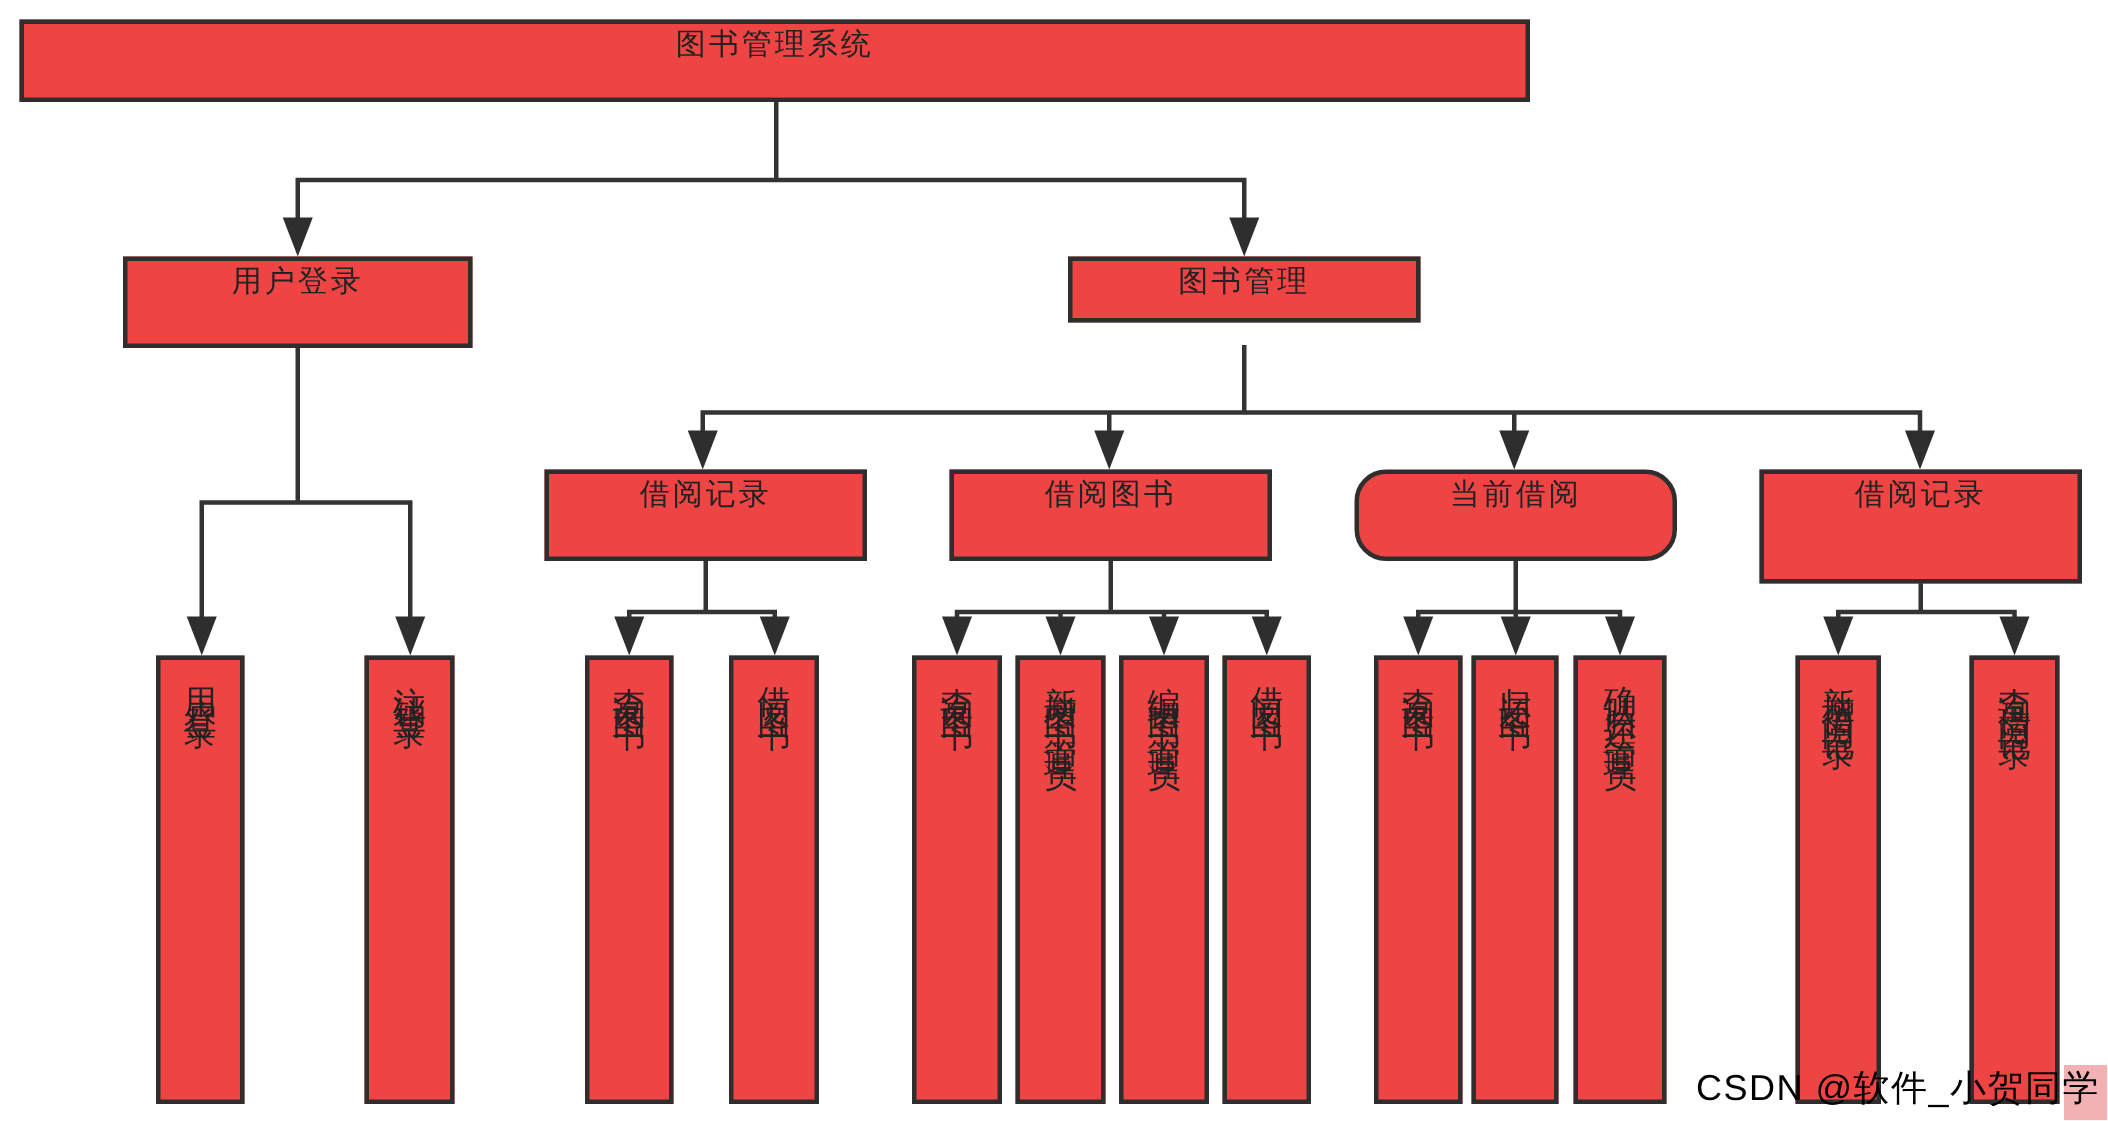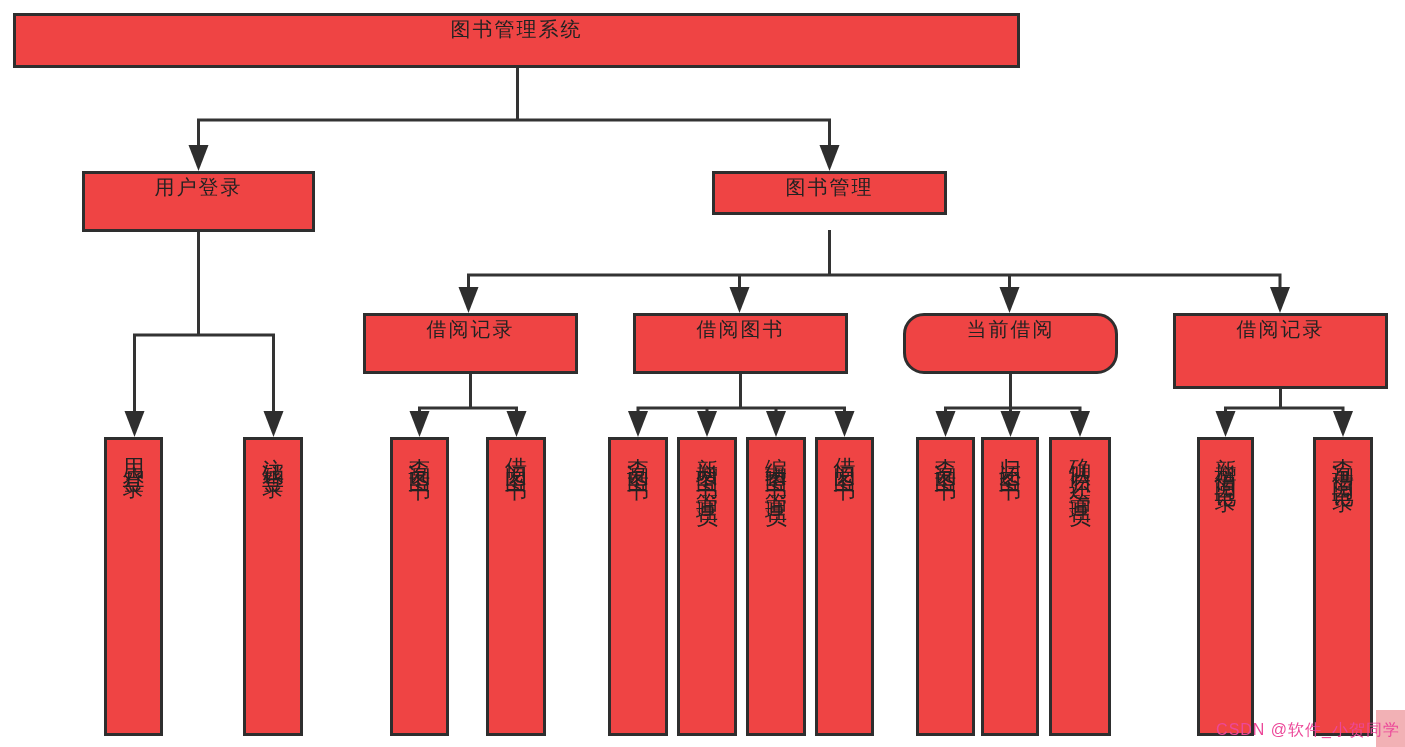--- a/index.html
+++ b/index.html
@@ -18,21 +18,21 @@
   .node.leaf span{
     writing-mode:vertical-rl;text-orientation:mixed;
     font-size:22px;letter-spacing:7px;line-height:1;
   }
   .watermark-accent{
     position:absolute;right:0;bottom:0;width:29px;height:37px;
     background:#f2b1b5;z-index:3;
   }
   .watermark-text{
     position:absolute;right:5px;bottom:6px;z-index:4;
-    color:#ec4899;font-size:16px;white-space:nowrap;letter-spacing:1px;
+    color:#000000;font-size:24px;white-space:nowrap;letter-spacing:1px;
   }
 </style>
 </head>
 <body>
 
 <div class="stage">
 
   <svg class="connectors" width="1405" height="747" viewBox="0 0 1405 747">
     <g stroke="#333333" stroke-width="3" fill="none">
 

